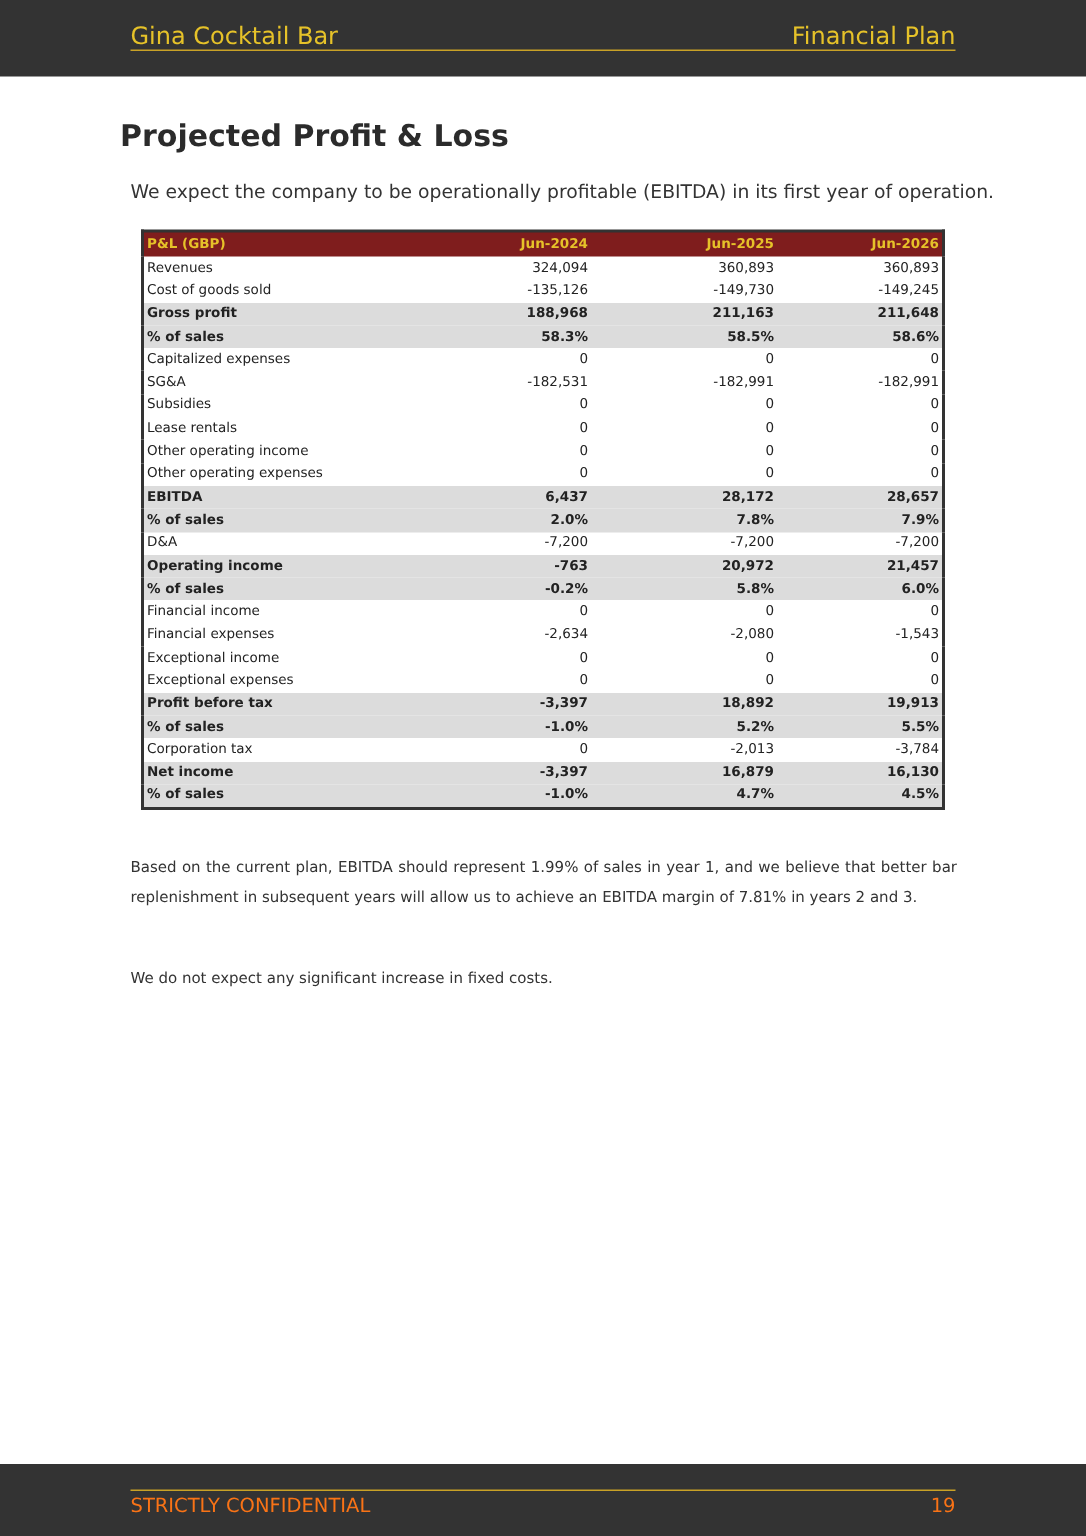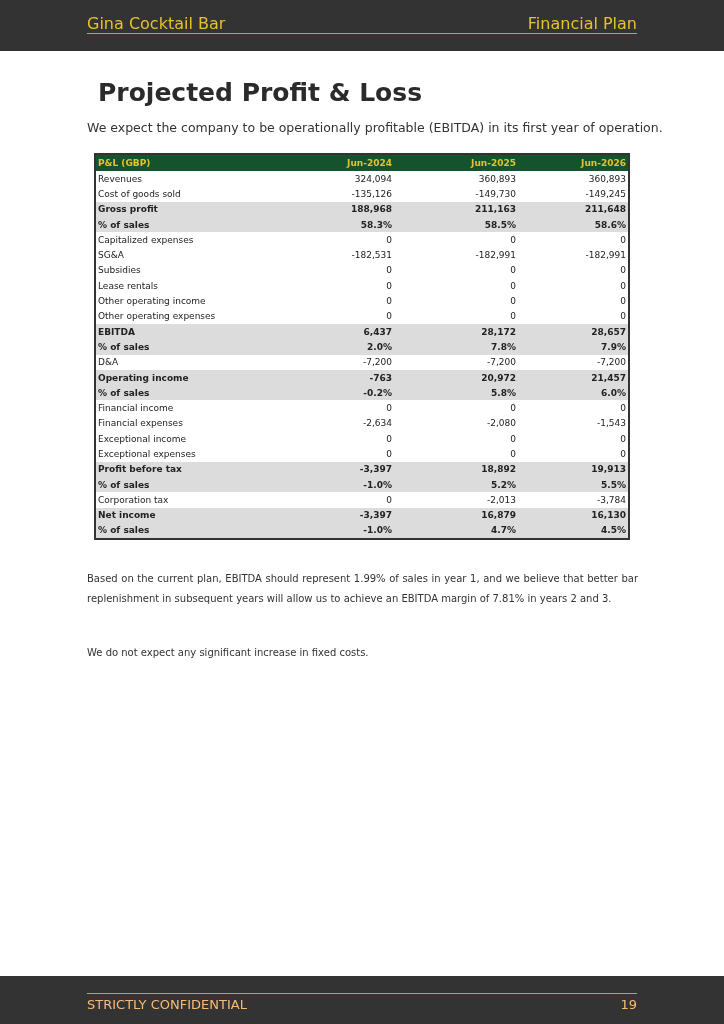--- a/index.html
+++ b/index.html
@@ -23,37 +23,37 @@
   .footer {
     position: absolute; left: 0; top: 976px; width: 724px; height: 48px;
     background: #333333;
   }
   .footer-inner {
     position: absolute; left: 87px; right: 87px; top: 17px;
     border-top: 1.5px solid #c9a227;
     display: flex; justify-content: space-between; padding-top: 2px;
   }
   .footer-inner span {
-    color: #fdba74; font-size: 13px; line-height: 17px;
+    color: #f97316; font-size: 13px; line-height: 17px;
   }
   .title {
-    position: absolute; left: 98px; top: 78px;
-    font-size: 25px; font-weight: bold; color: #2b2b2b; margin: 0;
+    position: absolute; left: 80px; top: 78px;
+    font-size: 20px; font-weight: bold; color: #2b2b2b; margin: 0;
   }
   .intro {
     position: absolute; left: 87px; top: 120px; width: 560px;
     font-size: 12.5px; color: #333; margin: 0; white-space: nowrap;
   }
   table.pl {
     position: absolute; left: 94px; top: 153px; width: 536px;
     border-collapse: collapse; border: 2px solid #333;
     font-size: 9px; font-family: "DejaVu Sans", sans-serif;
   }
   table.pl th {
-    background: #14532d; color: #e6c229; font-weight: bold;
+    background: #7f1d1d; color: #e6c229; font-weight: bold;
     height: 16px; padding: 0 2px; text-align: right;
   }
   table.pl th:first-child { text-align: left; }
   table.pl td {
     height: 15.3px; padding: 0 2px; text-align: right; color: #222;
     line-height: 14px;
   }
   table.pl td:first-child { text-align: left; width: 200px; }
   table.pl td.c1 { width: 90px; }
   table.pl td.c2 { width: 120px; }

